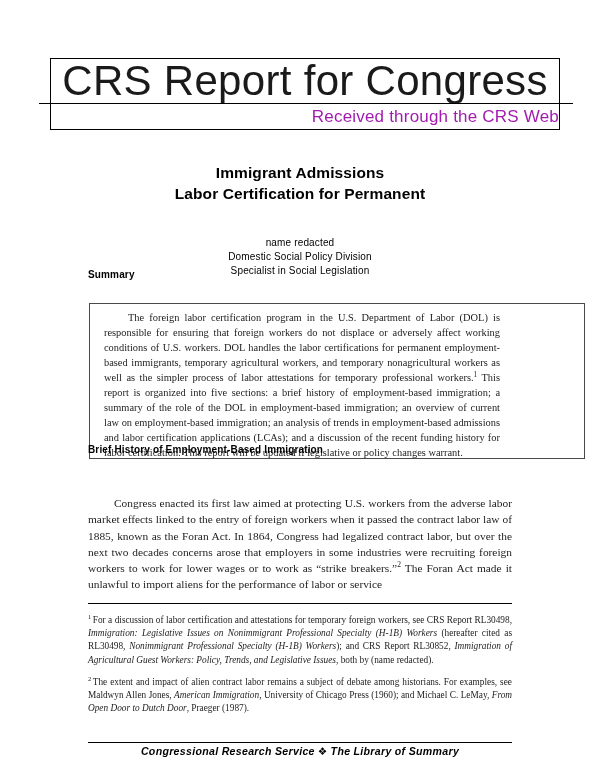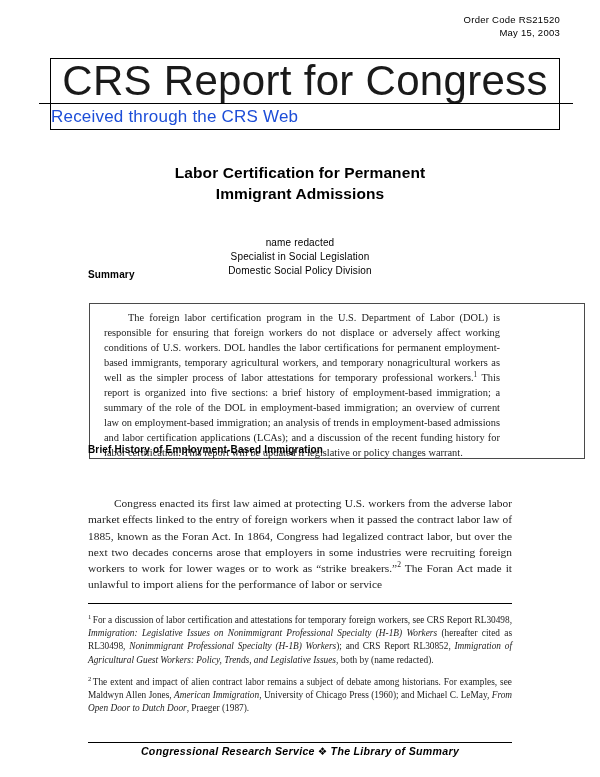--- a/index.html
+++ b/index.html
@@ -66,27 +66,27 @@
     left: -12px;
     width: 534px;
     top: 44px;
     height: 0;
     border-top: 1.4px solid #000;
   }
   .banner-sub {
     position: absolute;
     left: 0; right: 0;
     top: 45px;
-    text-align: left;
+    text-align: right;
     font-family: "Liberation Sans", sans-serif;
     font-size: 17px;
     font-weight: 400;
     line-height: 25px;
     letter-spacing: 0.2px;
-    color: #1d4ed8;
+    color: #a21caf;
     white-space: nowrap;
   }
 
   
   .doc-title {
     position: absolute;
     left: 88px;
     top: 162px;
     width: 424px;
     text-align: center;
@@ -230,40 +230,36 @@
     font-style: normal;
     font-weight: normal;
     padding: 0 3px;
   }
 </style>
 </head>
 <body>
 
 <div id="page">
 
-  <div class="order-block">
-    <div>Order Code RS21520</div>
-    <div>May 15, 2003</div>
-  </div>
 
   <div class="banner">
     <div class="banner-title">CRS Report for Congress</div>
     <div class="banner-rule"></div>
     <div class="banner-sub">Received through the CRS Web</div>
   </div>
 
   <div class="doc-title">
+    <div>Immigrant Admissions</div>
     <div>Labor Certification for Permanent</div>
-    <div>Immigrant Admissions</div>
   </div>
 
   <div class="byline">
     <div>name redacted</div>
+    <div>Domestic Social Policy Division</div>
     <div>Specialist in Social Legislation</div>
-    <div>Domestic Social Policy Division</div>
   </div>
 
   <div class="heading" id="heading-summary">Summary</div>
 
   <div class="summary-box">
     <div class="summary-text"><span>The foreign labor certification program in the U.S. Department of Labor (DOL) is responsible for ensuring that foreign workers do not displace or adversely affect working conditions of U.S. workers.  DOL  handles the labor certifications for permanent employment-based immigrants, temporary agricultural workers, and temporary nonagricultural workers as well as the simpler process of labor attestations for temporary professional workers.</span><sup>1</sup><span> This report is organized into five sections:  a brief history of employment-based immigration; a summary of the role of the DOL in employment-based immigration; an overview of current law on employment-based immigration; an analysis of trends in employment-based admissions and labor certification applications (LCAs); and a discussion of the recent funding history for labor certification.  This report will be updated if legislative or policy changes warrant.</span></div>
   </div>
 
   <div class="heading" id="heading-brief-history">Brief History of Employment-Based Immigration</div>
 

